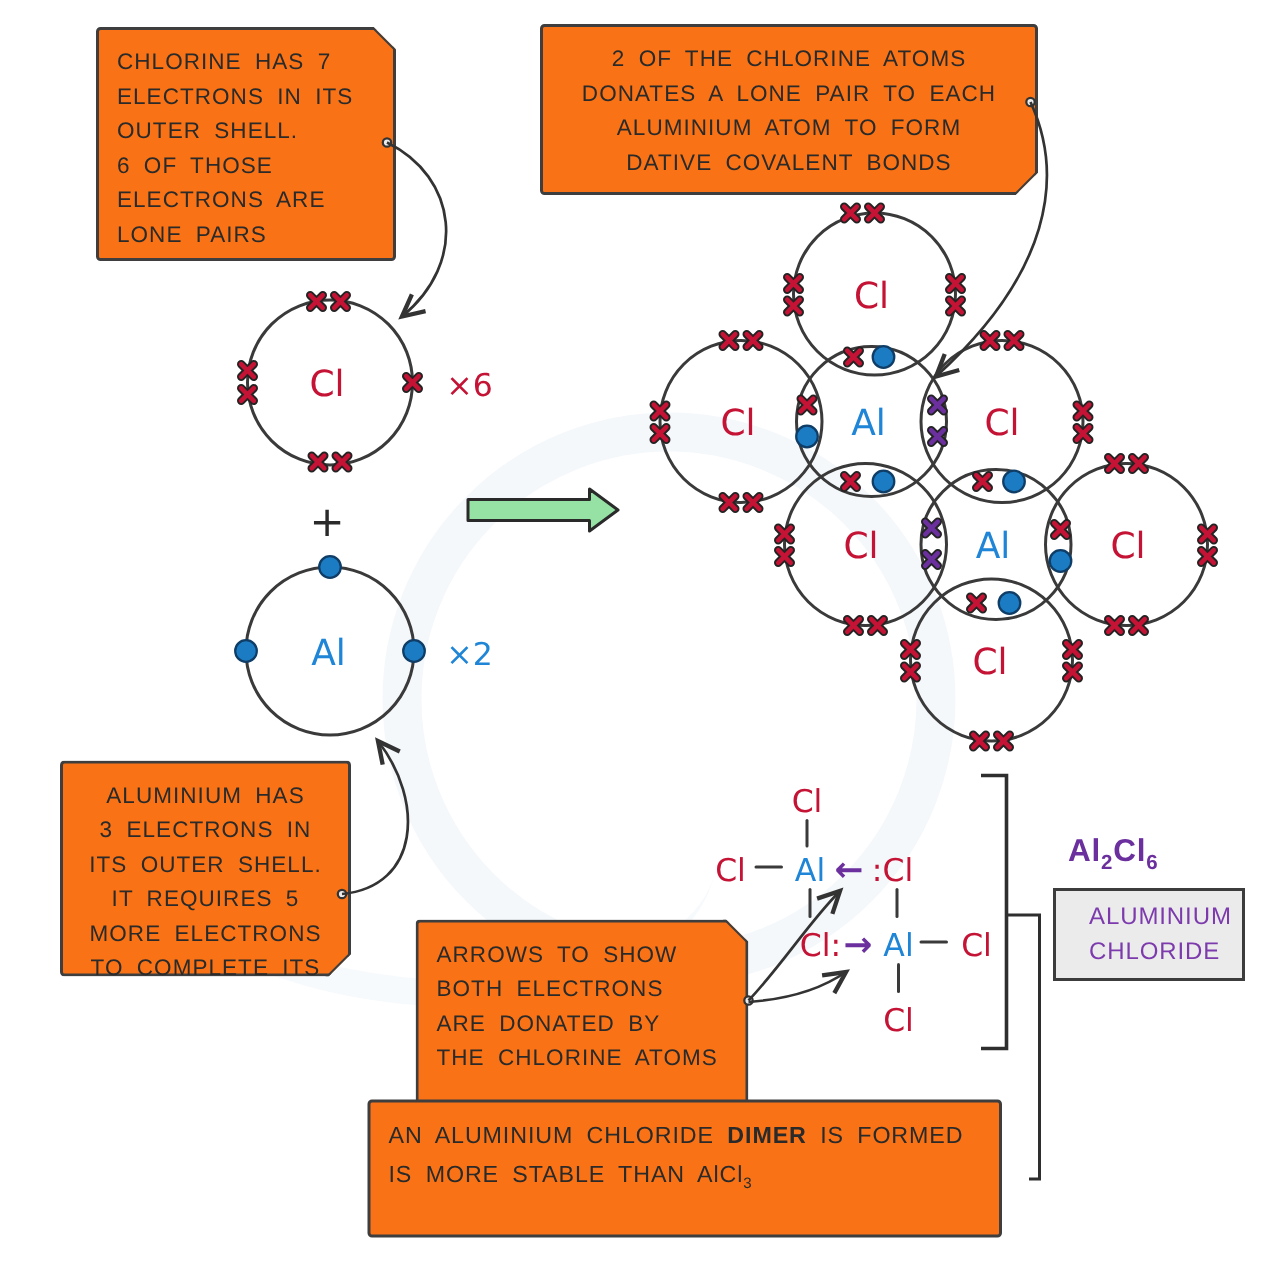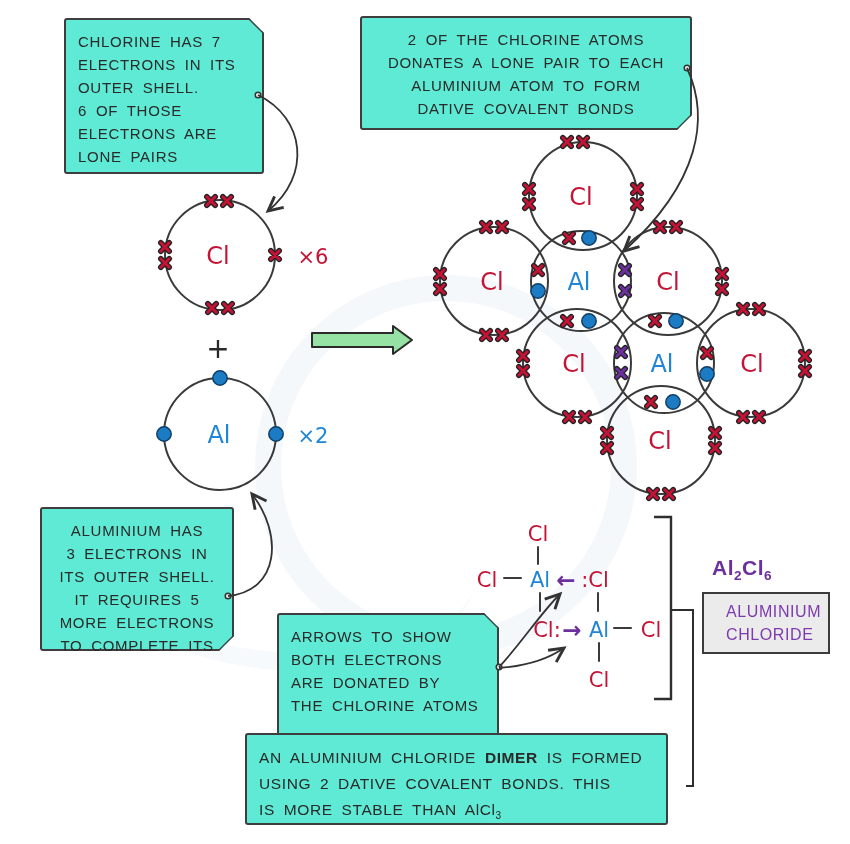--- a/index.html
+++ b/index.html
@@ -4,21 +4,21 @@
 <style>
   html,body{margin:0;padding:0;background:#fff;}
   #stage{position:relative;width:850px;height:844px;background:#ffffff;overflow:hidden;
          font-family:"Liberation Sans","DejaVu Sans",sans-serif;}
   
   .wm-circle{position:absolute;left:255px;top:275px;width:330px;height:330px;border-radius:50%;
              border:26px solid rgba(95,160,205,0.07);}
   .wm-swoosh{position:absolute;left:50px;top:420px;width:430px;height:230px;border-radius:50%;
              border-bottom:18px solid rgba(95,160,205,0.05);transform:rotate(9deg);}
   
-  .callout{position:absolute;background:#5eead4;border:2.5px solid #3e3e3e;border-radius:3px;
+  .callout{position:absolute;background:#f97316;border:2.5px solid #3e3e3e;border-radius:3px;
            padding:10px 12px;box-sizing:border-box;color:#2a2a2a;}
   .callout-text{font-size:15px;line-height:23px;letter-spacing:0.7px;word-spacing:4px;
                 white-space:pre-line;color:#2a2a2a;}
   .fold-tr{clip-path:polygon(0 0,calc(100% - 15px) 0,100% 15px,100% 100%,0 100%);}
   .fold-tr::after{content:"";position:absolute;top:4px;right:-5px;width:23px;height:0;
                   border-top:2.5px solid #3e3e3e;transform:rotate(45deg);}
   .fold-br{clip-path:polygon(0 0,100% 0,100% calc(100% - 15px),calc(100% - 15px) 100%,0 100%);text-align:center;}
   .fold-br::after{content:"";position:absolute;bottom:4px;right:-5px;width:23px;height:0;
                   border-top:2.5px solid #3e3e3e;transform:rotate(-45deg);}
   .dimer-line{font-size:15.5px;line-height:26px;letter-spacing:0.6px;word-spacing:4px;}
@@ -86,21 +86,20 @@
 
   <div class="callout fold-tr" style="left:277px;top:613px;width:222px;height:126px">
     <div class="callout-text">ARROWS TO SHOW
 BOTH ELECTRONS
 ARE DONATED BY
 THE CHLORINE ATOMS</div>
   </div>
 
   <div class="callout" style="left:245px;top:733px;width:423px;height:92px">
     <div class="dimer-line"><span>AN ALUMINIUM CHLORIDE</span> <b>DIMER</b> <span>IS FORMED</span></div>
-    <div class="dimer-line">USING 2 DATIVE COVALENT BONDS. THIS</div>
     <div class="dimer-line"><span>IS MORE STABLE THAN</span> <span><span>AlCl</span><sub>3</sub></span></div>
   </div>
 
   <div class="product-formula"><span>Al</span><sub>2</sub><span>Cl</span><sub>6</sub></div>
 
   <div class="product-name">
     <div>ALUMINIUM</div>
     <div>CHLORIDE</div>
   </div>
 

